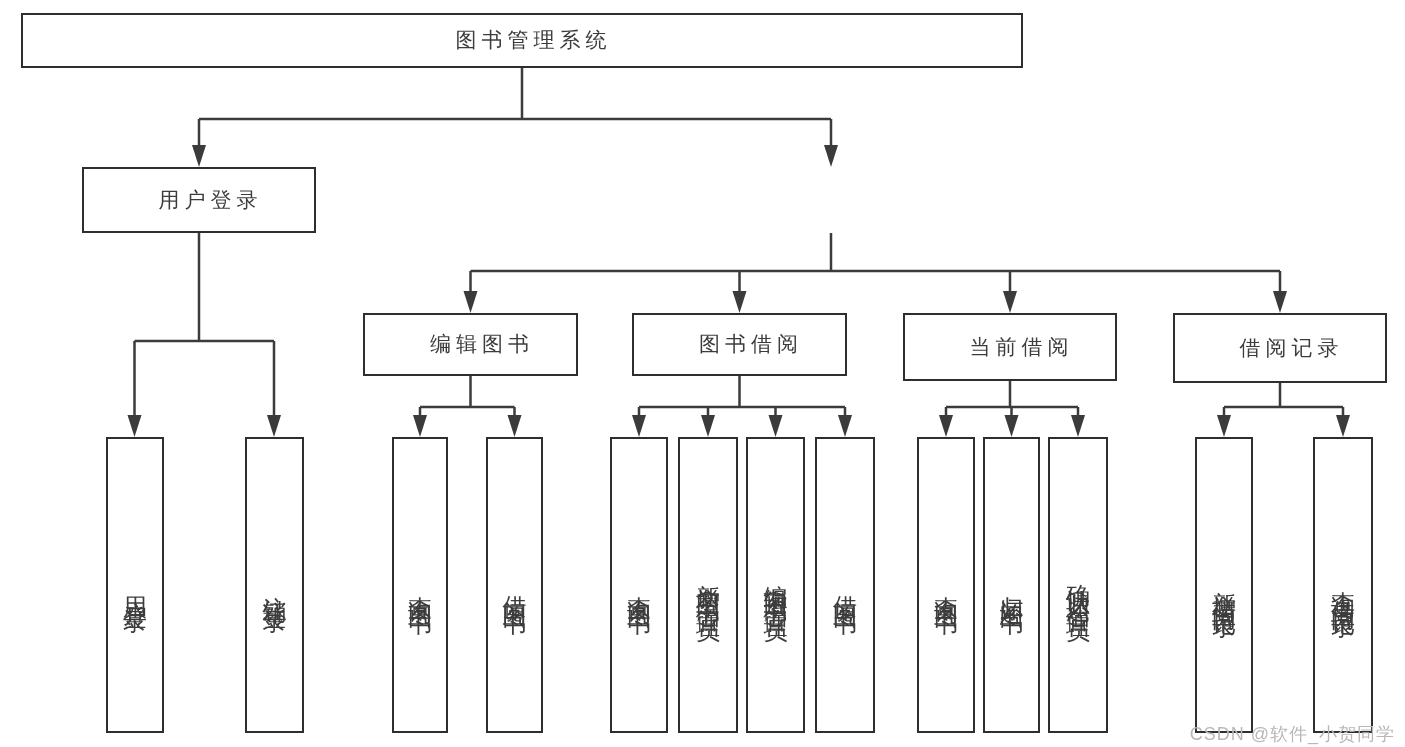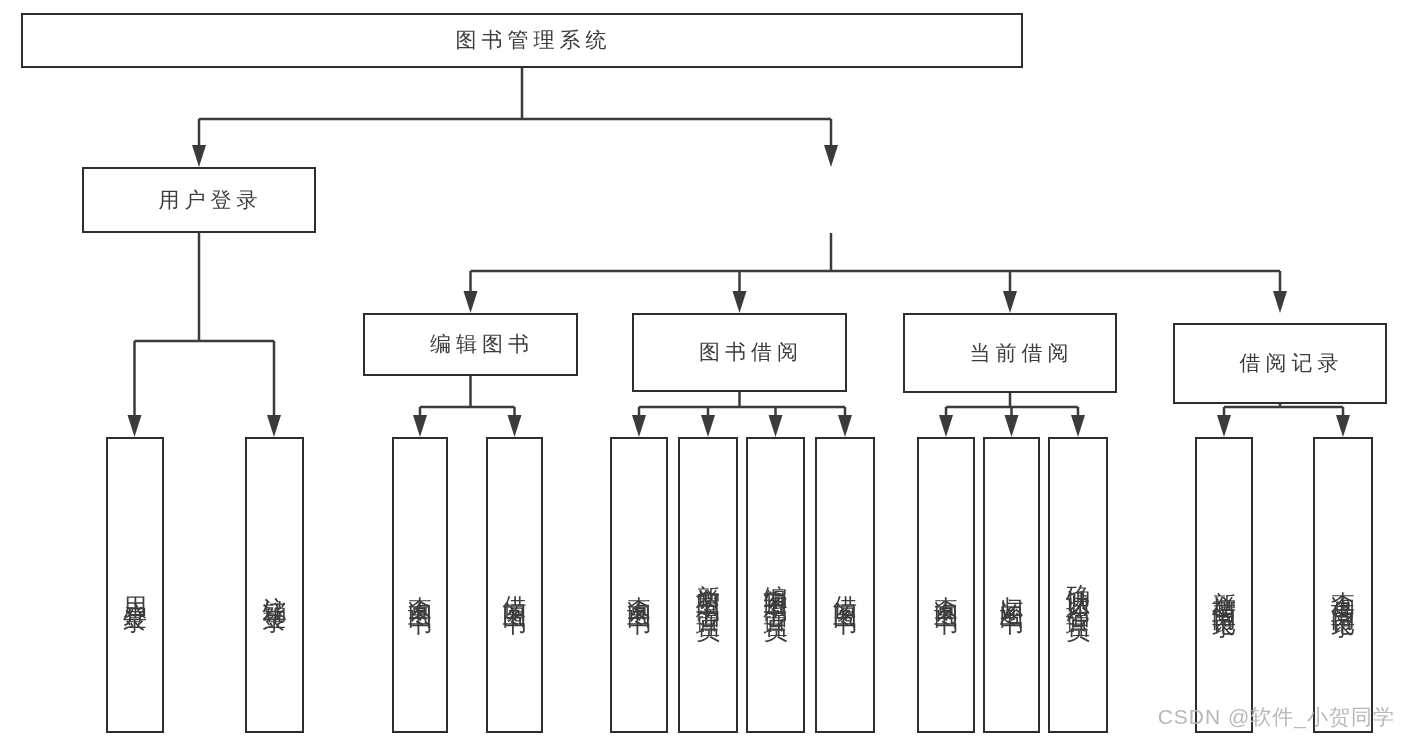--- a/index.html
+++ b/index.html
@@ -37,22 +37,22 @@
   .box.v {
     writing-mode: vertical-rl;
     text-orientation: mixed;
     font-size: 24px;
     letter-spacing: 5px;
     padding-top: 4px;
   }
   .watermark {
     position: absolute;
     right: 10px;
-    bottom: 16px;
-    font-size: 21px;
+    bottom: 1px;
+    font-size: 18px;
     color: var(--watermark);
     letter-spacing: 1px;
     white-space: nowrap;
   }
 </style>
 </head>
 <body>
 
 <div class="canvas">
 
@@ -104,23 +104,23 @@
       <path class="head" d="M1217 415 L1231 415 L1224 437 Z"></path>
       <path class="head" d="M1336 415 L1350 415 L1343 437 Z"></path>
     </g>
   </svg>
 
   <div class="box h" style="left:21px; top:13px; width:1002px; height:55px">图书管理系统</div>
 
   <div class="box h" style="left:82px; top:167px; width:234px; height:66px">用户登录</div>
 
   <div class="box h" style="left:363px; top:313px; width:215px; height:63px">编辑图书</div>
-  <div class="box h" style="left:632px; top:313px; width:215px; height:79px">图书借阅</div>
-  <div class="box h" style="left:903px; top:313px; width:214px; height:80px">当前借阅</div>
-  <div class="box h" style="left:1173px; top:323px; width:214px; height:81px">借阅记录</div>
+  <div class="box h" style="left:632px; top:313px; width:215px; height:63px">图书借阅</div>
+  <div class="box h" style="left:903px; top:313px; width:214px; height:68px">当前借阅</div>
+  <div class="box h" style="left:1173px; top:313px; width:214px; height:70px">借阅记录</div>
 
   <div class="box v" style="left:106px; top:437px; width:58px; height:296px">用户登录</div>
   <div class="box v" style="left:245px; top:437px; width:59px; height:296px">注销登录</div>
 
   <div class="box v" style="left:392px; top:437px; width:56px; height:296px">查询图书</div>
   <div class="box v" style="left:486px; top:437px; width:57px; height:296px">借阅图书</div>
 
   <div class="box v" style="left:610px; top:437px; width:58px; height:296px">查询图书</div>
   <div class="box v" style="left:678px; top:437px; width:60px; height:296px">新增图书（管理员）</div>
   <div class="box v" style="left:746px; top:437px; width:59px; height:296px">编辑图书（管理员）</div>

